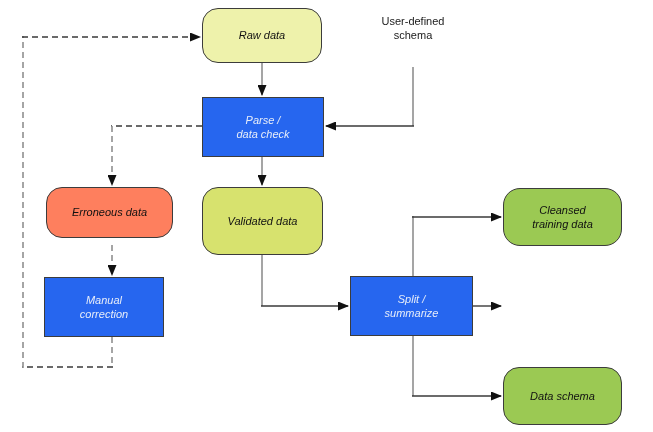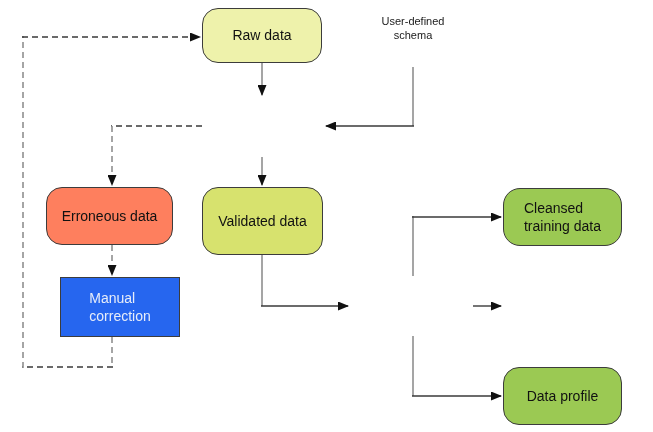--- a/index.html
+++ b/index.html
@@ -14,24 +14,26 @@
     overflow:hidden;
   }
   .connectors{position:absolute;left:0;top:0;width:653px;height:432px;}
   .connectors line.v{stroke:var(--connector-gray,#8f8f8f);stroke-width:1.6;}
   .connectors line.h{stroke:var(--connector-dark,#3a3a3a);stroke-width:1.4;}
   .connectors line.dash{stroke-dasharray:6 4;}
   .node{
     position:absolute;
     box-sizing:border-box;
     display:flex;align-items:center;justify-content:center;
-    font-size:14px;line-height:1.3;
+    text-align:center;
+    font-size:11px;line-height:1.3;
     white-space:pre-line;
     border:1.6px solid var(--node-border,#3c3c3c);
     color:#111;
+    font-style:italic;
   }
   .rounded{border-radius:16px;}
   .fill-yellow{background:var(--node-yellow,#eef2ab);}
   .fill-yellowgreen{background:var(--node-yellowgreen,#d7e26e);}
   .fill-green{background:var(--node-green,#9bc953);}
   .fill-red{background:var(--node-red,#fe7f5e);}
   .fill-blue{background:var(--node-blue,#2666ef);color:#e7edf9;}
   .floating-label{
     position:absolute;
     text-align:center;
@@ -79,28 +81,32 @@
 
     <line class="v" x1="413" y1="336" x2="413" y2="396"></line>
     <line class="h" x1="412" y1="396" x2="501" y2="396" marker-end="url(#ah)"></line>
   </svg>
 
   <div class="node rounded fill-yellow" style="left:202px;top:8px;width:120px;height:55px;">Raw data</div>
 
   <div class="floating-label" style="left:353px;top:14px;width:120px;">User-defined
 schema</div>
 
+  <div class="node fill-blue" style="left:202px;top:97px;width:122px;height:60px;">Parse /
+data check</div>
 
   <div class="node rounded fill-yellowgreen" style="left:202px;top:187px;width:121px;height:68px;">Validated data</div>
 
-  <div class="node rounded fill-red" style="left:46px;top:187px;width:127px;height:58px;">Erroneous data</div>
+  <div class="node rounded fill-red" style="left:46px;top:187px;width:127px;height:51px;">Erroneous data</div>
 
-  <div class="node fill-blue" style="left:60px;top:277px;width:120px;height:60px;">Manual
+  <div class="node fill-blue" style="left:44px;top:277px;width:120px;height:60px;">Manual
 correction</div>
 
+  <div class="node fill-blue" style="left:350px;top:276px;width:123px;height:60px;">Split /
+summarize</div>
 
   <div class="node rounded fill-green" style="left:503px;top:188px;width:119px;height:58px;border-radius:17px;">Cleansed
 training data</div>
 
 
-  <div class="node rounded fill-green" style="left:503px;top:367px;width:119px;height:58px;">Data profile</div>
+  <div class="node rounded fill-green" style="left:503px;top:367px;width:119px;height:58px;">Data schema</div>
 
 </div>
 
 </body></html>

